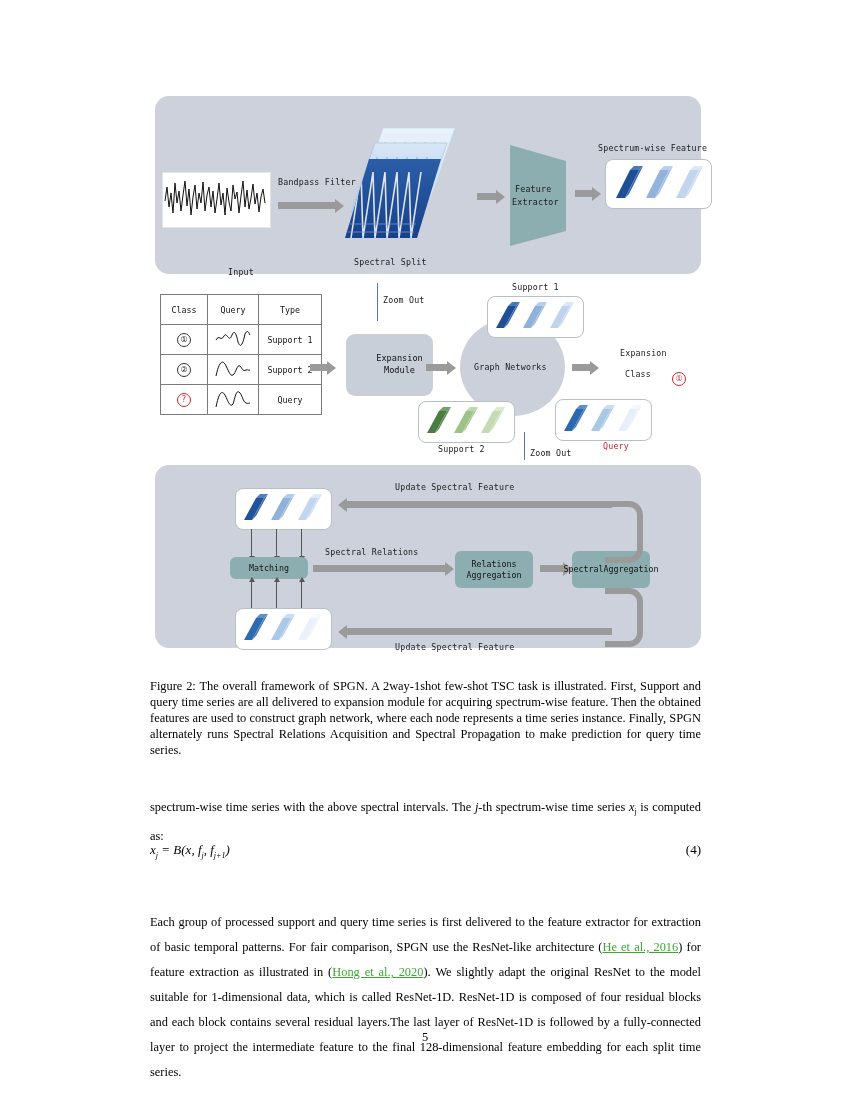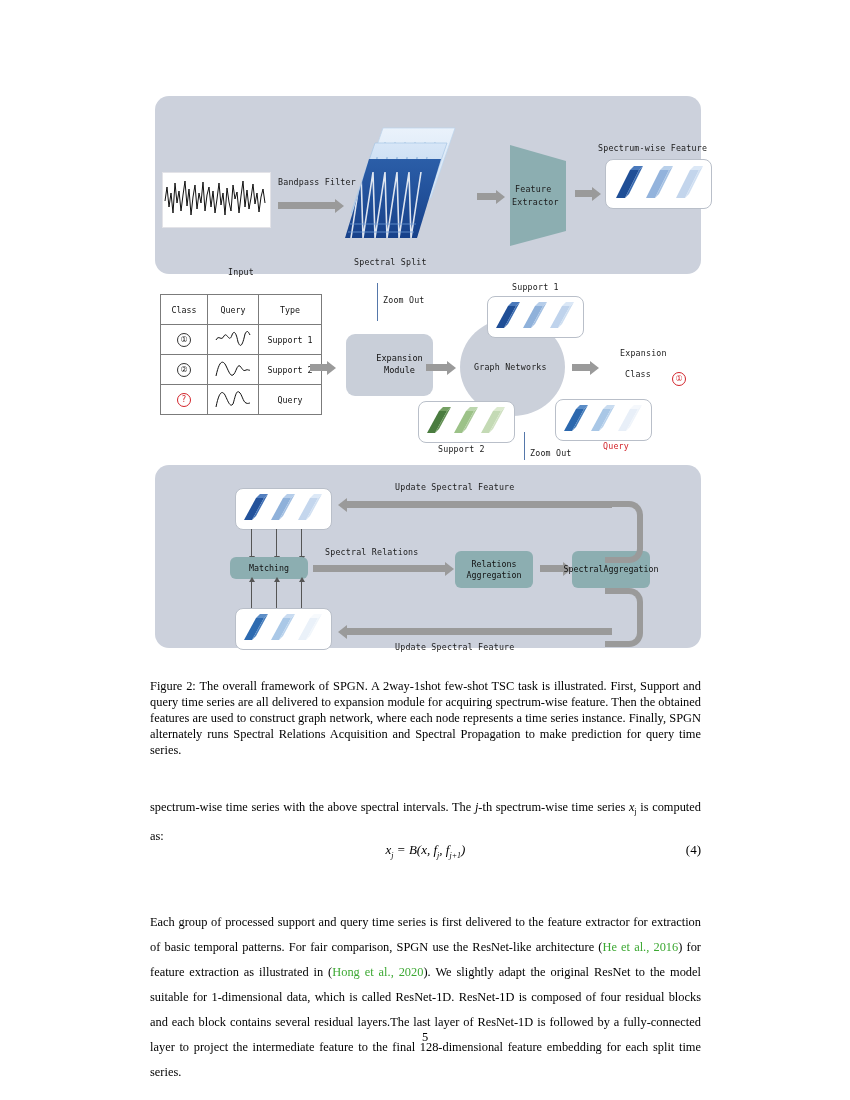--- a/index.html
+++ b/index.html
@@ -56,24 +56,24 @@
 
   .circlebg{position:absolute;background:#cbd0da;border-radius:50%;}
 
   .fbpath{position:absolute;border:6px solid #9a9a9a;border-left:none;border-radius:0 14px 14px 0;}
 
   
   .caption{position:absolute;left:150px;top:678px;width:551px;
      font-size:12.4px;line-height:16.1px;text-align:justify;}
   .body-p{position:absolute;left:150px;width:551px;
      font-size:12.4px;line-height:25px;text-align:justify;}
-  .eq{position:absolute;left:150px;width:551px;text-align:center;
+  .eq{position:absolute;left:150px;width:551px;text-align:left;
      font-family:"Liberation Serif",serif;font-size:13px;font-style:italic;}
   .eqnum{position:absolute;right:0;font-style:normal;}
-  .cite{color:#3ca832;}
+  .cite{color:#3ca832;text-decoration:underline;}
   .pageno{position:absolute;left:0;top:1030px;width:850px;text-align:center;font-size:12.4px;}
   i.v{font-style:italic;}
   sub{font-size:8px;}
 </style>
 </head>
 <body>
 
 <div class="page">
 
   <div class="figure">

